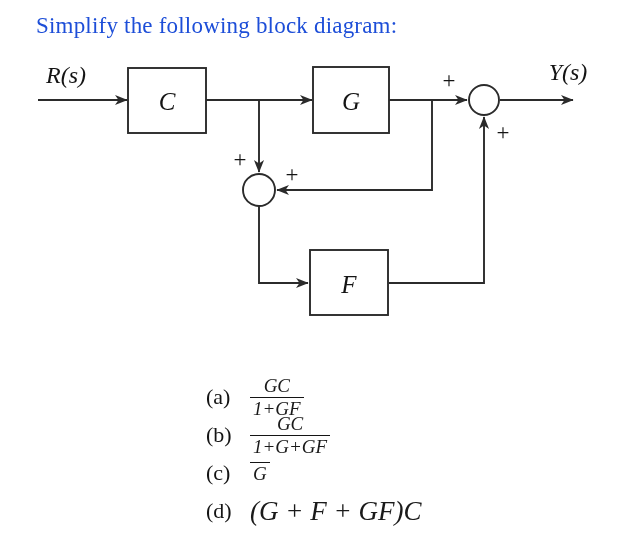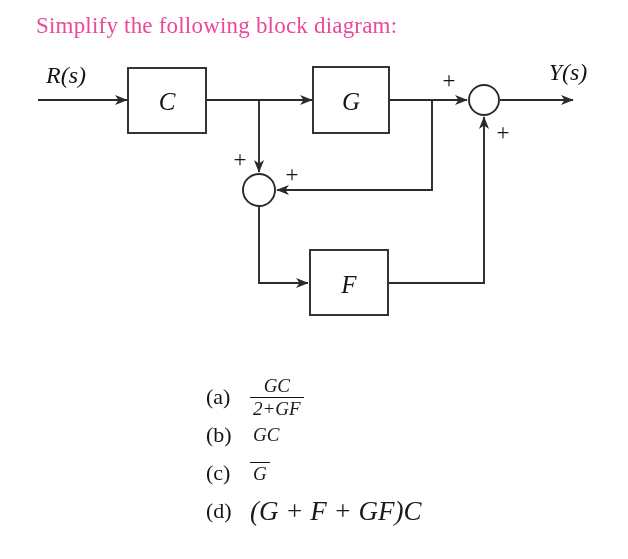--- a/index.html
+++ b/index.html
@@ -23,21 +23,21 @@
     height: 559px;
   }
   .prompt-title {
     position: absolute;
     left: 36px;
     top: 12px;
     font-size: 23px;
     line-height: 28px;
     letter-spacing: 0.2px;
     white-space: nowrap;
-    color: #ec4899;
+    color: #1d4ed8;
   }
   #diagram {
     position: absolute;
     left: 0;
     top: 0;
   }
   .answers {
     position: absolute;
     left: 206px;
     top: 378px;
@@ -137,28 +137,29 @@
       <text x="503" y="140">+</text>
     </g>
   </svg>
 
   <div class="answers">
 
     <div class="ans-row">
       <span class="ans-label">(a)</span>
       <span class="frac">
         <span class="num">GC</span>
-        <span class="den">2+GF</span>
+        <span class="den">1+GF</span>
       </span>
     </div>
 
     <div class="ans-row">
       <span class="ans-label">(b)</span>
       <span class="frac">
         <span class="num">GC</span>
+        <span class="den">1+G+GF</span>
       </span>
     </div>
 
     <div class="ans-row">
       <span class="ans-label">(c)</span>
       <span class="frac">
         <span class="den">G</span>
       </span>
     </div>
 

